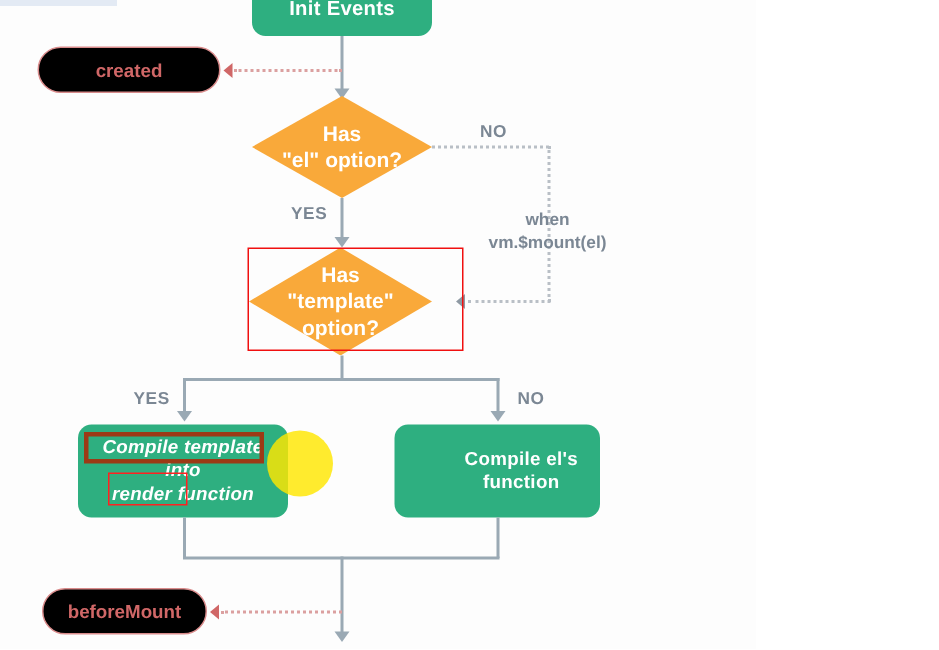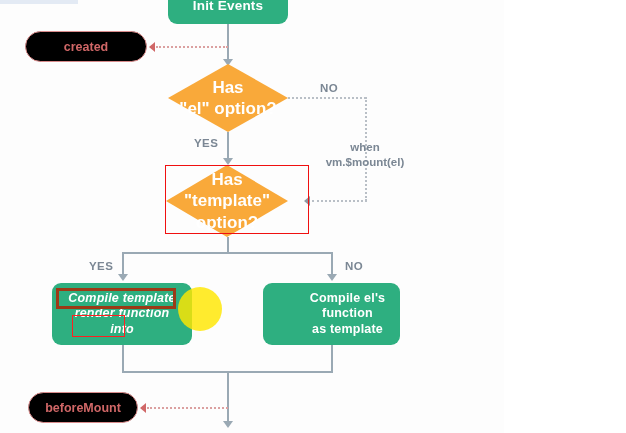--- a/index.html
+++ b/index.html
@@ -59,21 +59,21 @@
   }
   .diamond-label {
     position: absolute;
     inset: 0;
     display: flex;
     align-items: center;
     justify-content: center;
     text-align: center;
     color: #ffffff;
     font-weight: bold;
-    font-size: 17px;
+    font-size: 14px;
     line-height: 1.25;
   }
 
   .pill {
     position: absolute;
     box-sizing: border-box;
     display: flex;
     align-items: center;
     justify-content: center;
     border: 1.6px solid #d98b8b;
@@ -231,36 +231,35 @@
   <div class="arrow-down" style="left:118px; top:274px;"></div>
   <div class="branch-label" style="left:89px; top:260px;">YES</div>
 
   <div class="vline" style="left:331px; top:252px; height:24px;"></div>
   <div class="arrow-down" style="left:327px; top:274px;"></div>
   <div class="branch-label" style="left:345px; top:260px;">NO</div>
 
   <div class="node green-box" style="left:52px; top:283px; width:140px; height:62px;font-style:italic;">
     <div>
       <div>Compile template</div>
+      <div>into</div>
       <div>render function</div>
-      <div>into</div>
     </div>
   </div>
 
   <div class="yellow-blob" style="left:178px; top:287px; width:44px; height:44px;"></div>
 
   <div class="hl-rect hl-red-dark" style="left:56px; top:288px; width:120px; height:21px;"></div>
 
   <div class="hl-rect hl-red-thin" style="left:72px; top:315px; width:53px; height:22px;"></div>
 
   <div class="node green-box" style="left:263px; top:283px; width:137px; height:62px;padding-left:32px;">
     <div>
       <div>Compile el's</div>
       <div>function</div>
-      <div>as template</div>
     </div>
   </div>
 
   <div class="vline" style="left:122px; top:345px; height:27px;"></div>
   <div class="vline" style="left:331px; top:345px; height:27px;"></div>
   <div class="hline" style="left:122px; top:371px; width:211px;"></div>
   <div class="vline" style="left:227px; top:371px; height:52px;"></div>
   <div class="arrow-down" style="left:223px; top:421px;"></div>
 
   <div class="pill" style="left:28px; top:392px; width:110px; height:31px;">

